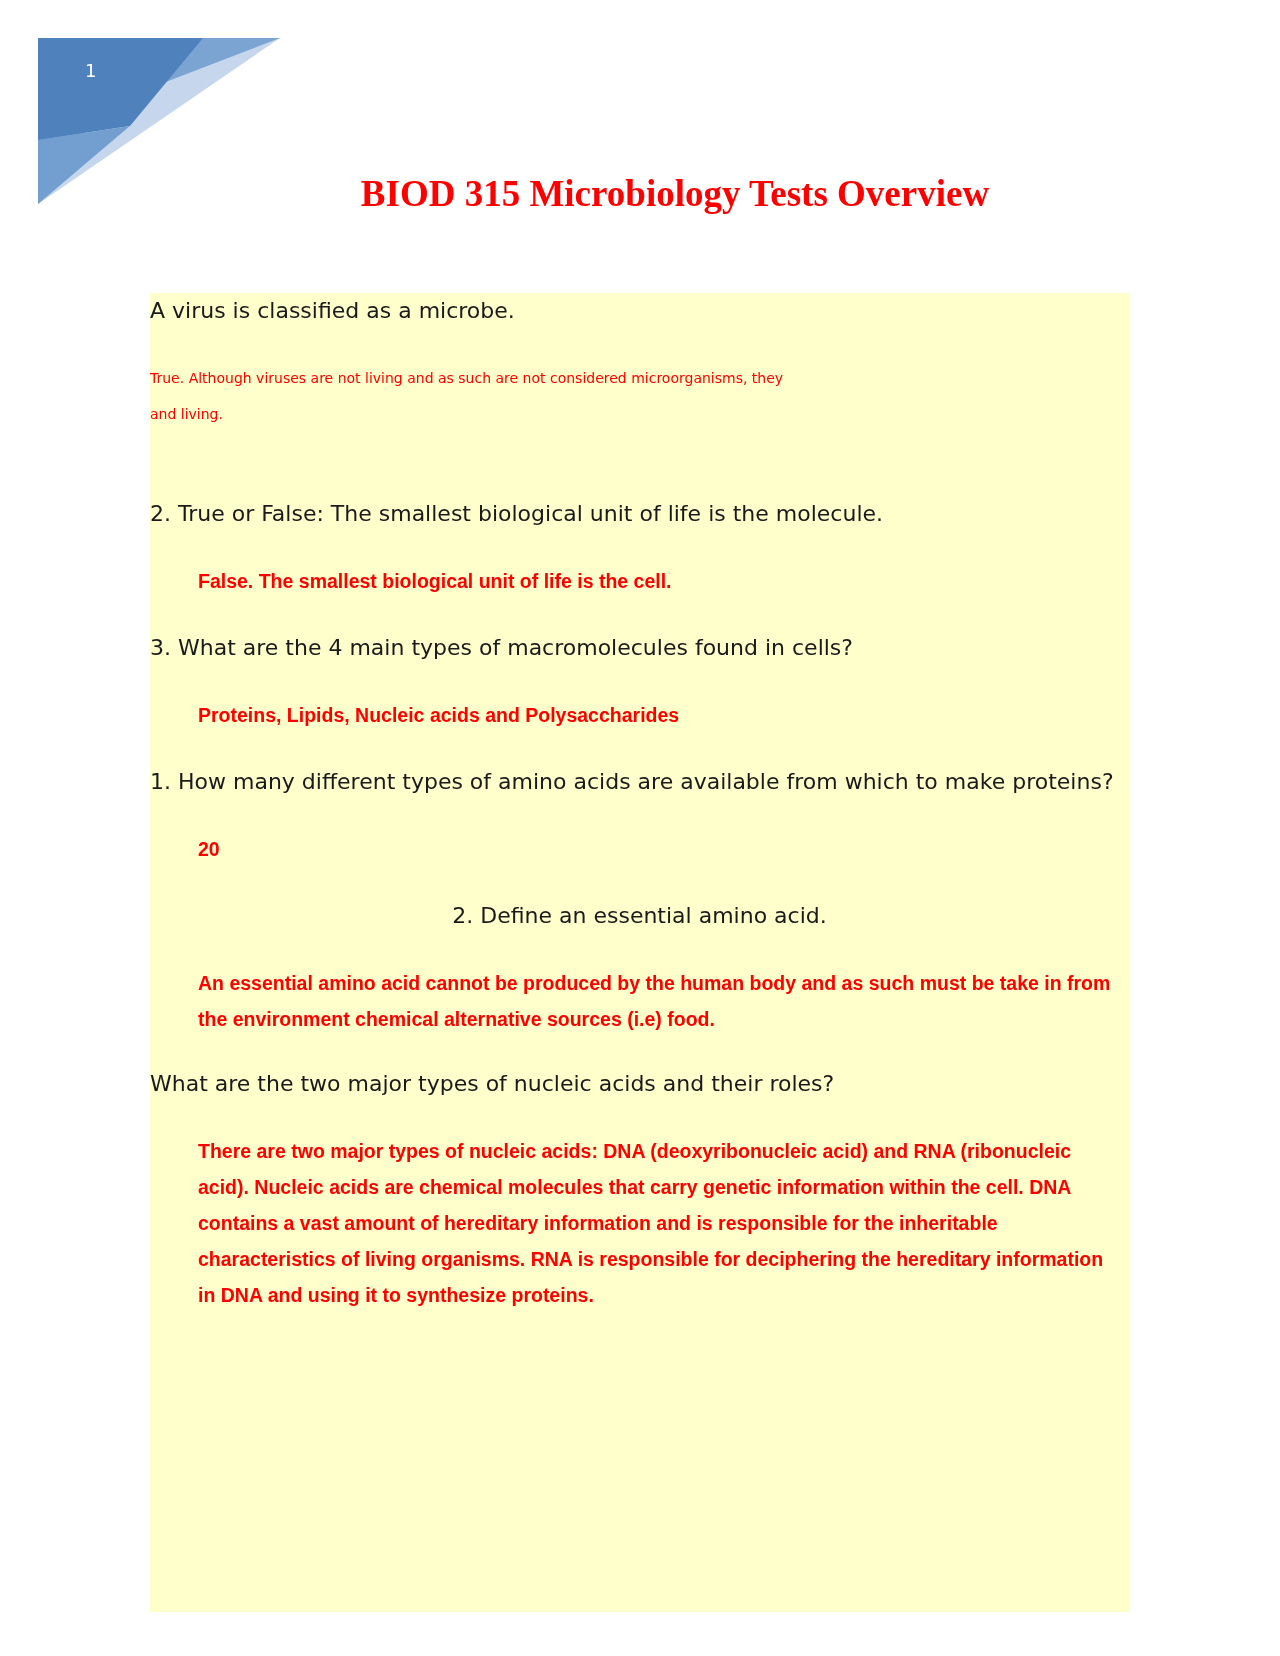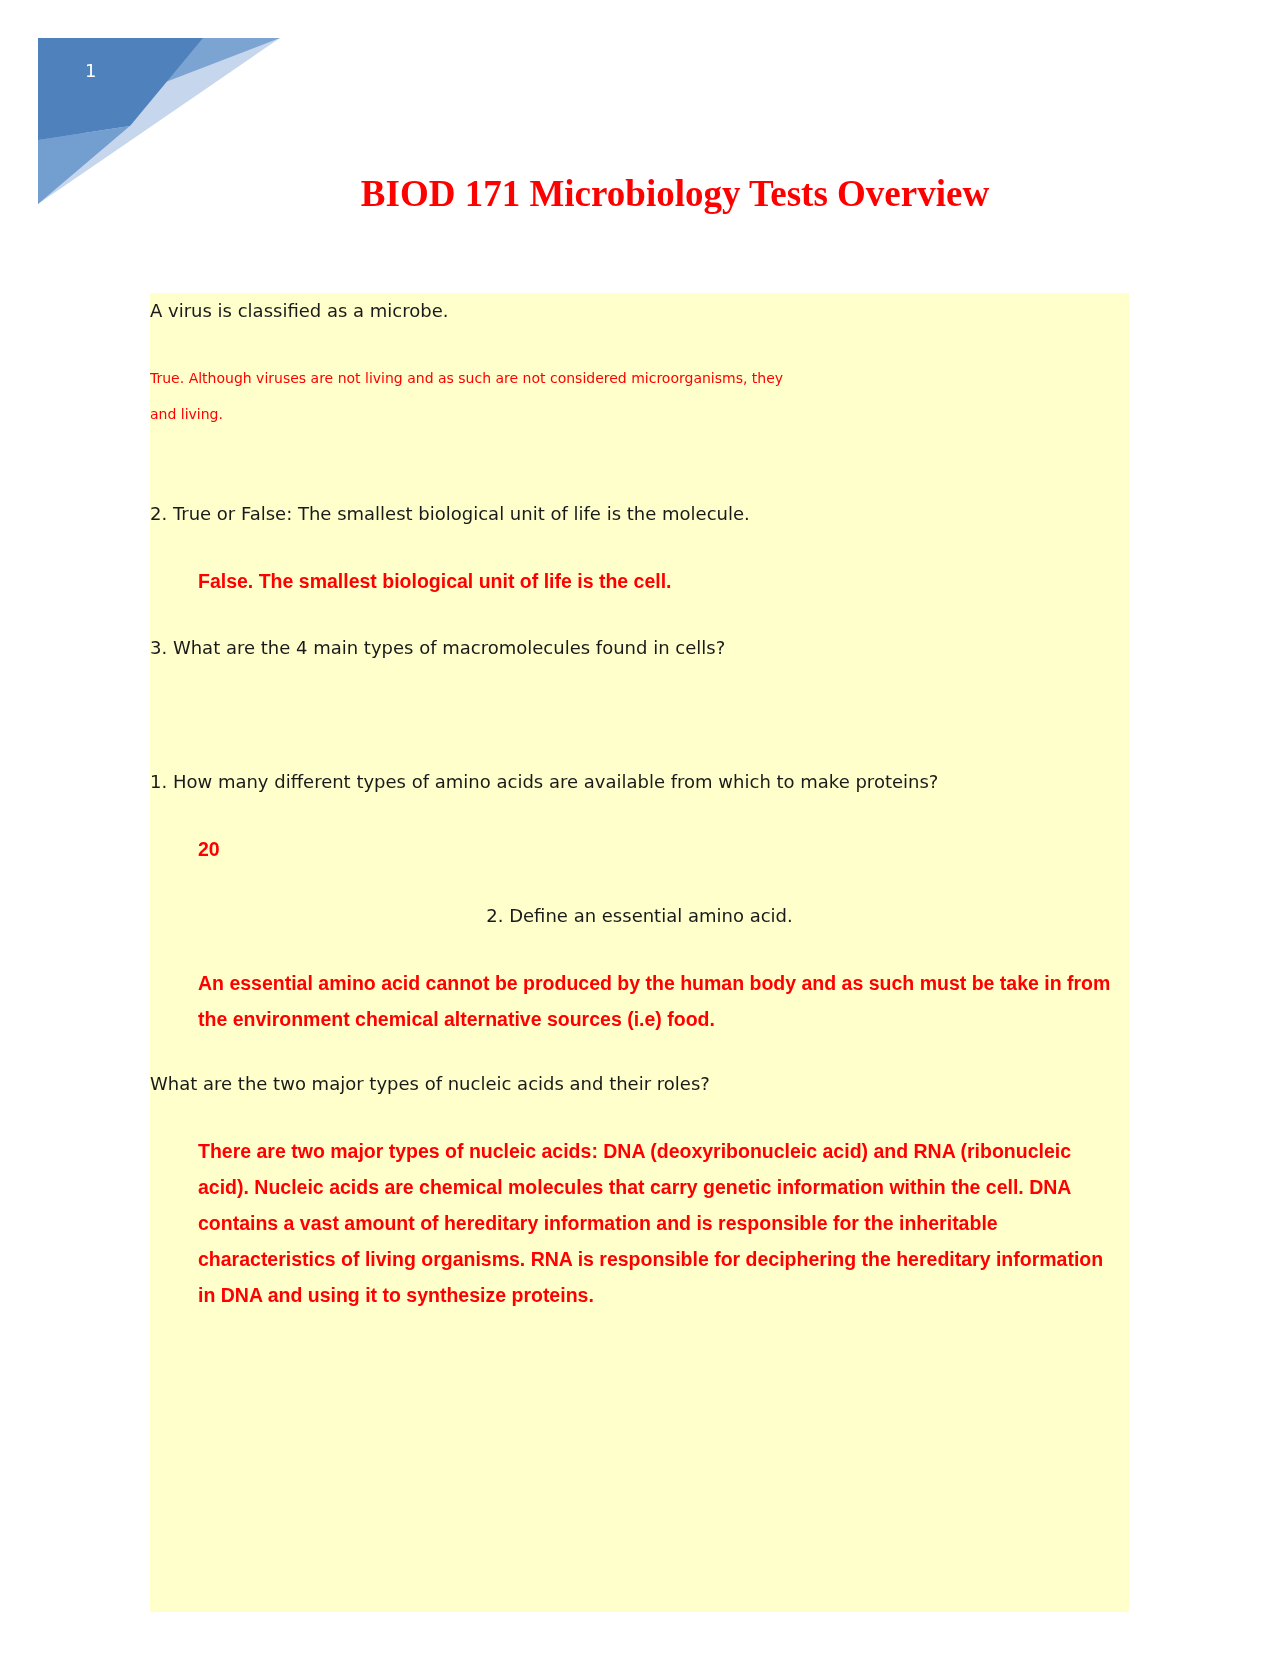--- a/index.html
+++ b/index.html
@@ -15,21 +15,21 @@
     font-family: "Liberation Serif", "DejaVu Serif", serif;
     font-weight: bold; font-size: 37px; color: #ff0000; margin: 0;
     padding-left: 70px;
   }
   .content {
     position: absolute; left: 150px; top: 293px; width: 979px; height: 1319px;
     background: #ffffcc;
   }
   .block { position: absolute; left: 0; right: 0; }
   .q {
-    font-family: "DejaVu Sans", sans-serif; font-size: 18px; color: #1a1a1a;
+    font-family: "DejaVu Sans", sans-serif; font-size: 22px; color: #1a1a1a;
     line-height: 36px; margin: 0;
   }
   .a {
     font-family: "DejaVu Sans", sans-serif; font-size: 14px; color: #ff0000;
     line-height: 36px; margin: 0;
   }
   .ab {
     font-family: "Liberation Sans", sans-serif; font-weight: bold; font-size: 19.5px; color: #ff0000;
     line-height: 36px; margin: 0; padding-left: 48px;
   }
@@ -41,41 +41,44 @@
   <svg width="242" height="166" viewBox="0 0 242 166">
     <polygon points="0,0 242,0 0,166" fill="#c6d6ec"></polygon>
     <polygon points="0,0 242,0 60,70 0,166" fill="#729ed0" opacity="0.9"></polygon>
     <polygon points="0,0 165,0 92,88 0,102" fill="#4f81bd"></polygon>
     <polygon points="0,102 92,88 0,166" fill="#729ed0"></polygon>
     <polygon points="92,88 170,30 10,158" fill="#c6d6ec" opacity="0.6"></polygon>
   </svg>
 </div>
 <div class="page-num">1</div>
 
-<h1 class="title">BIOD 171 Microbiology Tests Overview</h1>
+<h1 class="title">BIOD 315 Microbiology Tests Overview</h1>
 
 <div class="content">
 
   <div class="block" style="top:0px;">
     <p class="q">A virus is classified as a microbe.</p>
   </div>
   <div class="block" style="top:67px;">
     <p class="a">True. Although viruses are not living and as such are not considered microorganisms, they</p>
     <p class="a">and living.</p>
   </div>
 
   <div class="block" style="top:203px;">
     <p class="q">2. True or False: The smallest biological unit of life is the molecule.</p>
   </div>
   <div class="block" style="top:270px;">
     <p class="ab">False. The smallest biological unit of life is the cell.</p>
   </div>
 
   <div class="block" style="top:337px;">
     <p class="q">3. What are the 4 main types of macromolecules found in cells?</p>
+  </div>
+  <div class="block" style="top:404px;">
+    <p class="ab">Proteins, Lipids, Nucleic acids and Polysaccharides</p>
   </div>
 
   <div class="block" style="top:471px;">
     <p class="q">1. How many different types of amino acids are available from which to make proteins?</p>
   </div>
   <div class="block" style="top:538px;">
     <p class="ab">20</p>
   </div>
 
   <div class="block" style="top:605px;text-align:center;">

